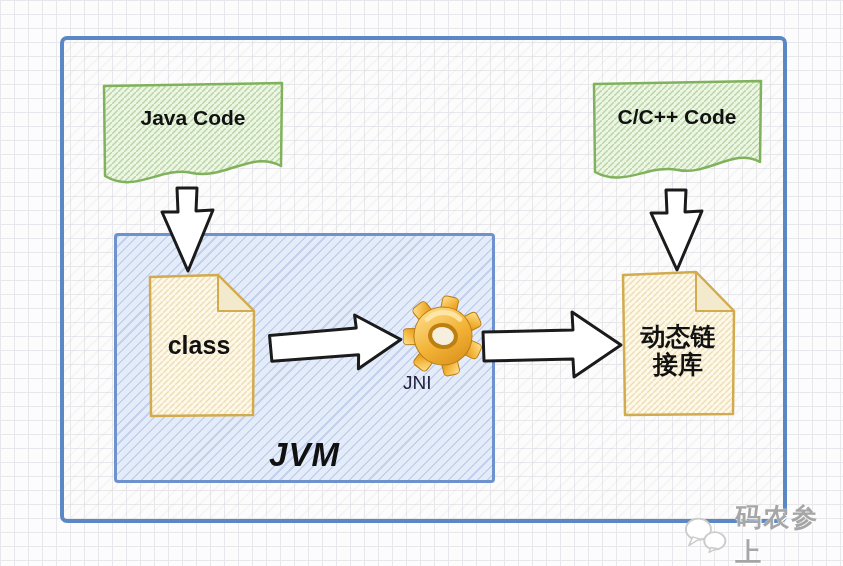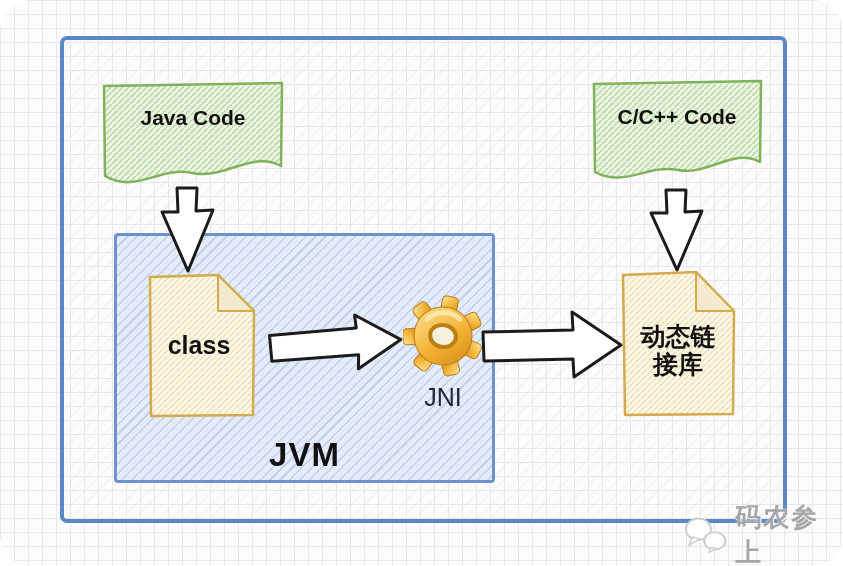--- a/index.html
+++ b/index.html
@@ -4,42 +4,41 @@
 <style>
   html,body { margin:0; padding:0; }
   .stage {
     position:relative; width:843px; height:566px; overflow:hidden;
     background-color:#fcfcfd;
     background-image:
       linear-gradient(to right, #e8e8ec 1px, transparent 1px),
       linear-gradient(to bottom, #e8e8ec 1px, transparent 1px);
     background-size:14px 14px;
     font-family:"Liberation Sans","DejaVu Sans",sans-serif;
-    border-radius:32px;
   }
   .abs { position:absolute; }
   .os-box {
     left:60px; top:36px; width:719px; height:479px;
     border:4px solid #5b87c5; border-radius:7px;
     background:repeating-linear-gradient(135deg,
       rgba(160,150,120,0.06) 0px, rgba(160,150,120,0.06) 2px,
       transparent 2px, transparent 9px);
   }
   .jvm-box {
     left:114px; top:233px; width:375px; height:244px;
     border:3px solid #6e92cd; border-radius:4px;
     background-color:#e4ecf9;
     background-image:repeating-linear-gradient(135deg,
       rgba(120,148,208,0.30) 0px, rgba(120,148,208,0.30) 1.5px,
       transparent 1.5px, transparent 7px);
   }
-  .label-big { font-weight:bold; color:#111; text-align:center; letter-spacing:1px; }
+  .label-big { font-weight:bold; color:#111; text-align:center; letter-spacing:1px;font-style:italic; }
   .jvm-label { left:114px; top:436px; width:381px; font-size:33px; }
   .os-label  { left:692px; top:471px; width:74px;  font-size:37px; }
-  .jni-label { left:403px; top:383px; width:80px; font-size:25px; color:#23233f; text-align:center; }
+  .jni-label { left:403px; top:372px; width:80px; font-size:19px; color:#23233f; }
   .doc-text  { font:bold 21px "Liberation Sans","DejaVu Sans",sans-serif; fill:#111; }
   .file-text { font:bold 25px "Liberation Sans","DejaVu Sans",sans-serif; fill:#111; }
   .arrow1 { transform:rotate(-3deg); }
   .watermark { left:684px; top:500px; display:flex; align-items:center; gap:5px; z-index:5; }
   .watermark-text {
     font-size:26px; font-weight:bold; color:#a6a6a6; letter-spacing:2px;
     text-shadow:0 0 2px #fff, 1px 1px 0 #ffffff;
   }
 </style>
 </head>

